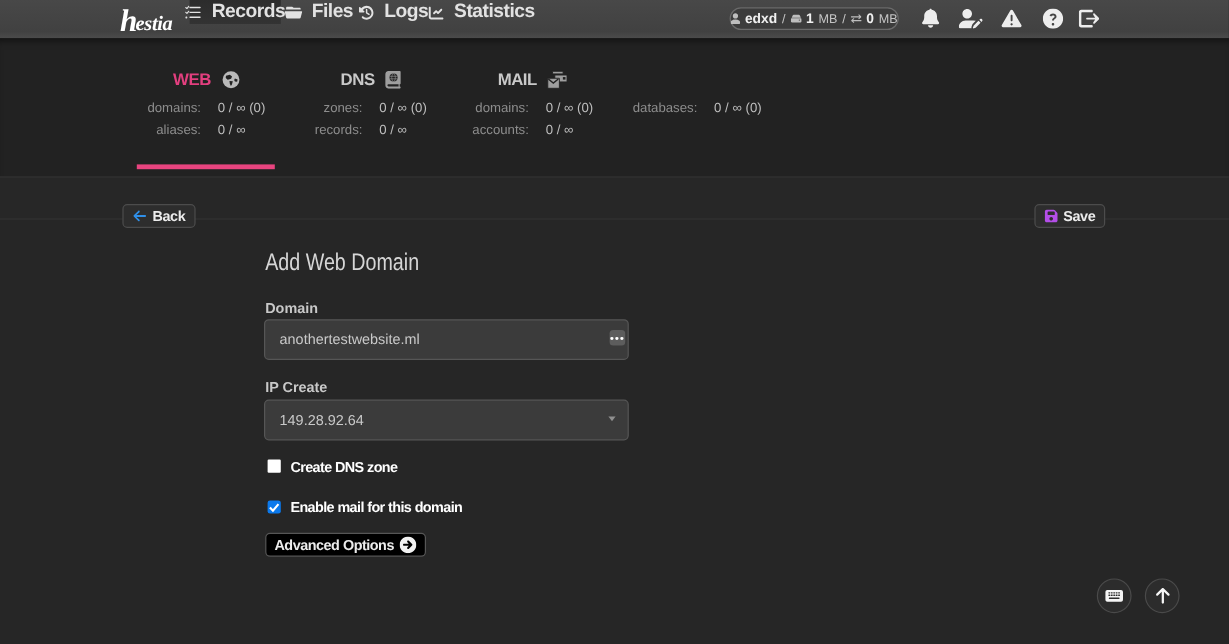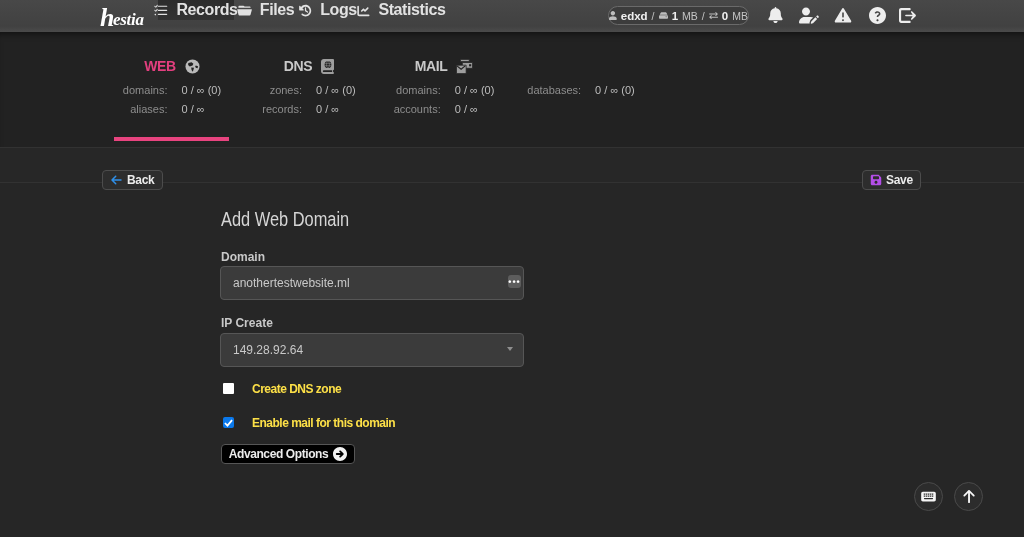--- a/index.html
+++ b/index.html
@@ -53,22 +53,22 @@
 .dots { position:absolute; right:2px; top:8px; width:13px; height:13px;
   border-radius:3px; background:#5d5d5d; color:#fff; display:flex; align-items:center;
   justify-content:center; font-size:9px; letter-spacing:1px; font-weight:bold; }
 .caret { position:absolute; right:10px; top:13px; width:0; height:0;
   border-left:3.5px solid transparent; border-right:3.5px solid transparent;
   border-top:4px solid #8f8f8f; }
 .chk { position:absolute; left:223px; width:11px; height:11px; }
 .chkbox { background:#fff; border-radius:1px; }
 .chkblue { background:#0b79ec; border-radius:2px; }
 .chkblue svg { display:block; margin:2px auto 0; }
-.chklab { position:absolute; left:242px; color:#fde047; font-size:12px;
-  font-weight:bold; letter-spacing:-0.5px;margin-left:10px; }
+.chklab { position:absolute; left:242px; color:#ffffff; font-size:12px;
+  font-weight:bold; letter-spacing:-0.5px; }
 .advbtn { position:absolute; left:221px; top:444px; width:134px; height:20px;
   display:flex; align-items:center; justify-content:center; gap:5px;
   background:#000000; border:1px solid #565656; border-radius:4px; color:#ececec;
   font-size:12px; font-weight:bold; letter-spacing:-0.4px; }
 
 .fab { position:absolute; width:29px; height:29px; border-radius:50%;
   background:#2c2c2c; border:1px solid #4a4a4a; display:flex; align-items:center;
   justify-content:center; }
 </style>
 </head>

